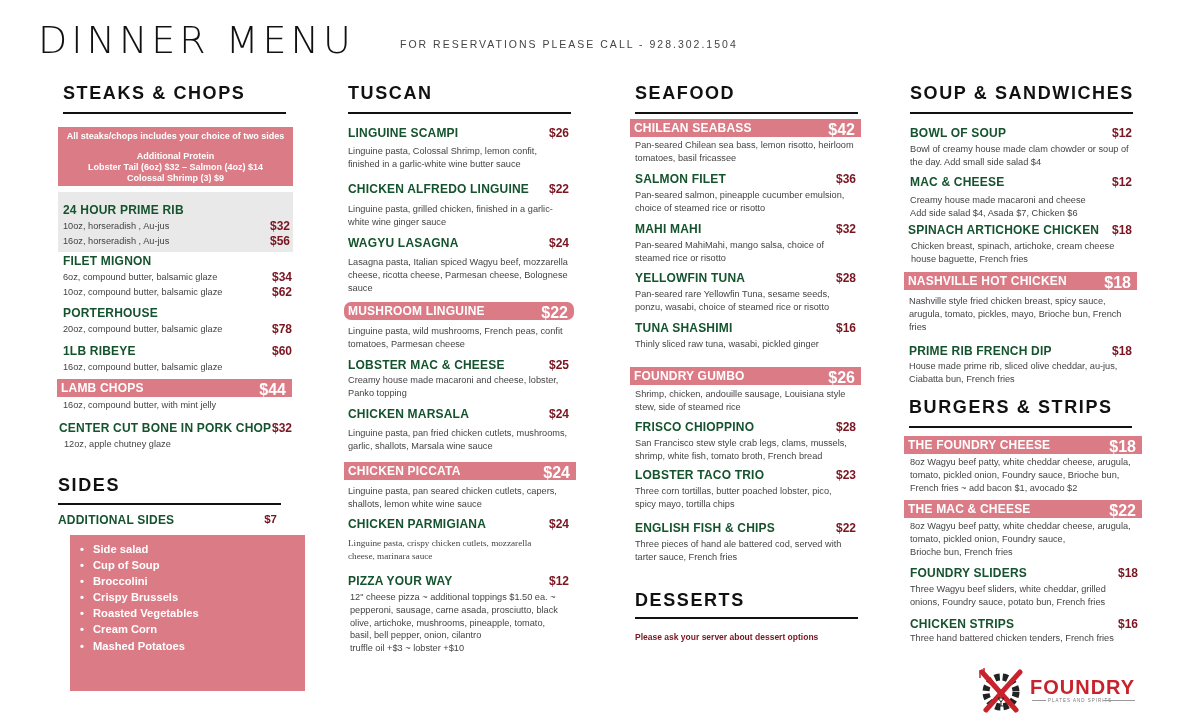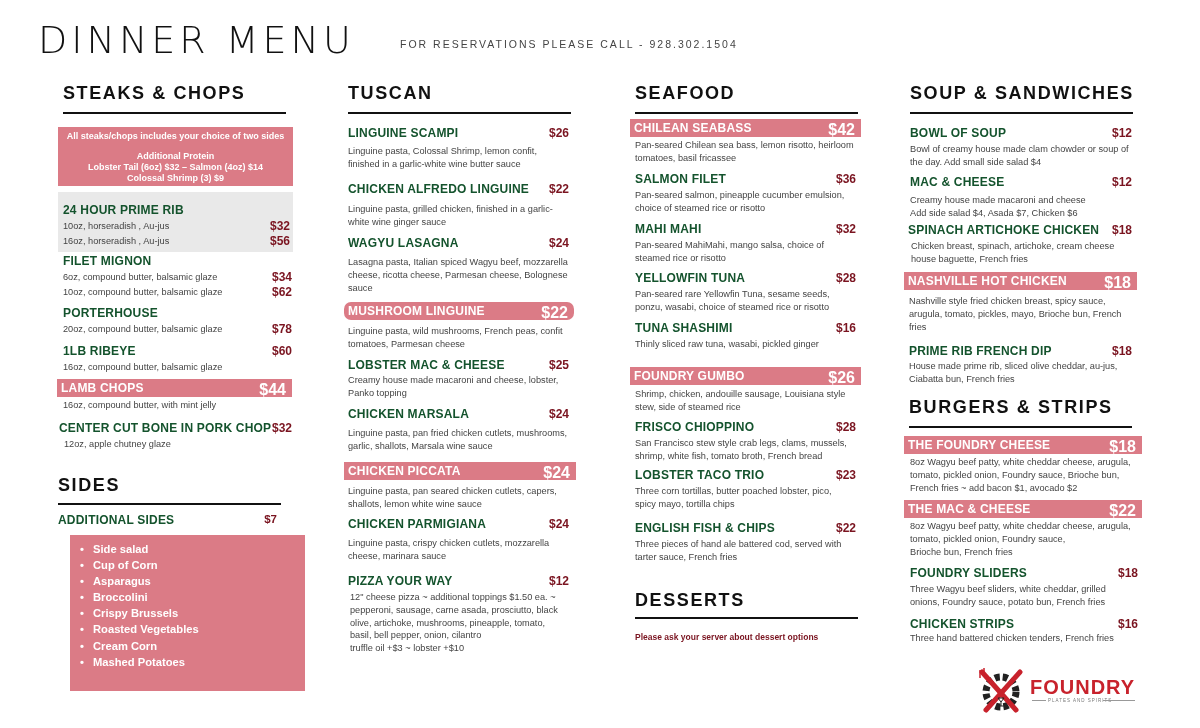--- a/index.html
+++ b/index.html
@@ -84,22 +84,21 @@
 </div>
 
 <div>
   <div class="sec-h" style="left:58px;top:475px;">SIDES</div>
   <div class="rule" style="left:58px;top:503px;width:223px;"></div>
   <div class="item-name" style="left:58px;top:513px;font-size:12px;">ADDITIONAL SIDES</div>
   <div class="item-price" style="left:237px;top:513px;width:40px;font-size:11.5px;">$7</div>
   <div class="sides-box" style="left:58px;top:535px;width:235px;height:156px;margin-left:12px;">
     <ul>
       <li>Side salad</li>
-      <li>Cup of Corn</li>
-      <li>Asparagus</li>
+      <li>Cup of Soup</li>
       <li>Broccolini</li>
       <li>Crispy Brussels</li>
       <li>Roasted Vegetables</li>
       <li>Cream Corn</li>
       <li>Mashed Potatoes</li>
     </ul>
   </div>
 </div>
 
 <div>
@@ -155,21 +154,21 @@
     <span class="bn">CHICKEN PICCATA</span>
     <span class="bp">$24</span>
   </div>
   <div class="desc" style="left:348px;top:485px;">
     <div>Linguine pasta, pan seared chicken cutlets, capers,</div>
     <div>shallots, lemon white wine sauce</div>
   </div>
 
   <div class="item-name" style="left:348px;top:517px;">CHICKEN PARMIGIANA</div>
   <div class="item-price" style="left:529px;top:517px;width:40px;">$24</div>
-  <div class="desc" style="left:348px;top:537px;">
+  <div class="desc" style="left:348px;top:537px;font-family:Liberation Serif, serif;">
     <div>Linguine pasta, crispy chicken cutlets, mozzarella</div>
     <div>cheese, marinara sauce</div>
   </div>
 
   <div class="item-name" style="left:348px;top:574px;">PIZZA YOUR WAY</div>
   <div class="item-price" style="left:529px;top:574px;width:40px;">$12</div>
   <div class="desc" style="left:350px;top:591px;">
     <div>12" cheese pizza ~ additional toppings $1.50 ea. ~</div>
     <div>pepperoni, sausage, carne asada, prosciutto, black</div>
     <div>olive, artichoke, mushrooms, pineapple, tomato,</div>

